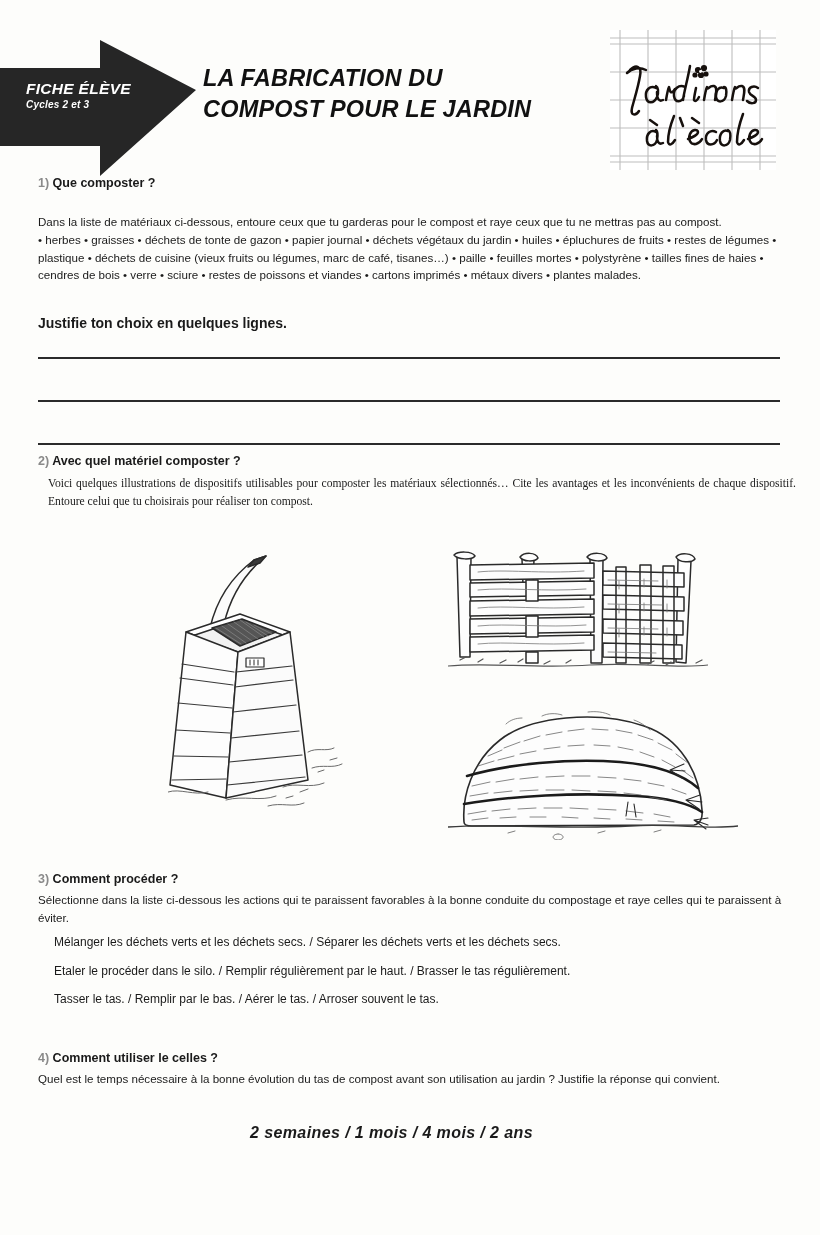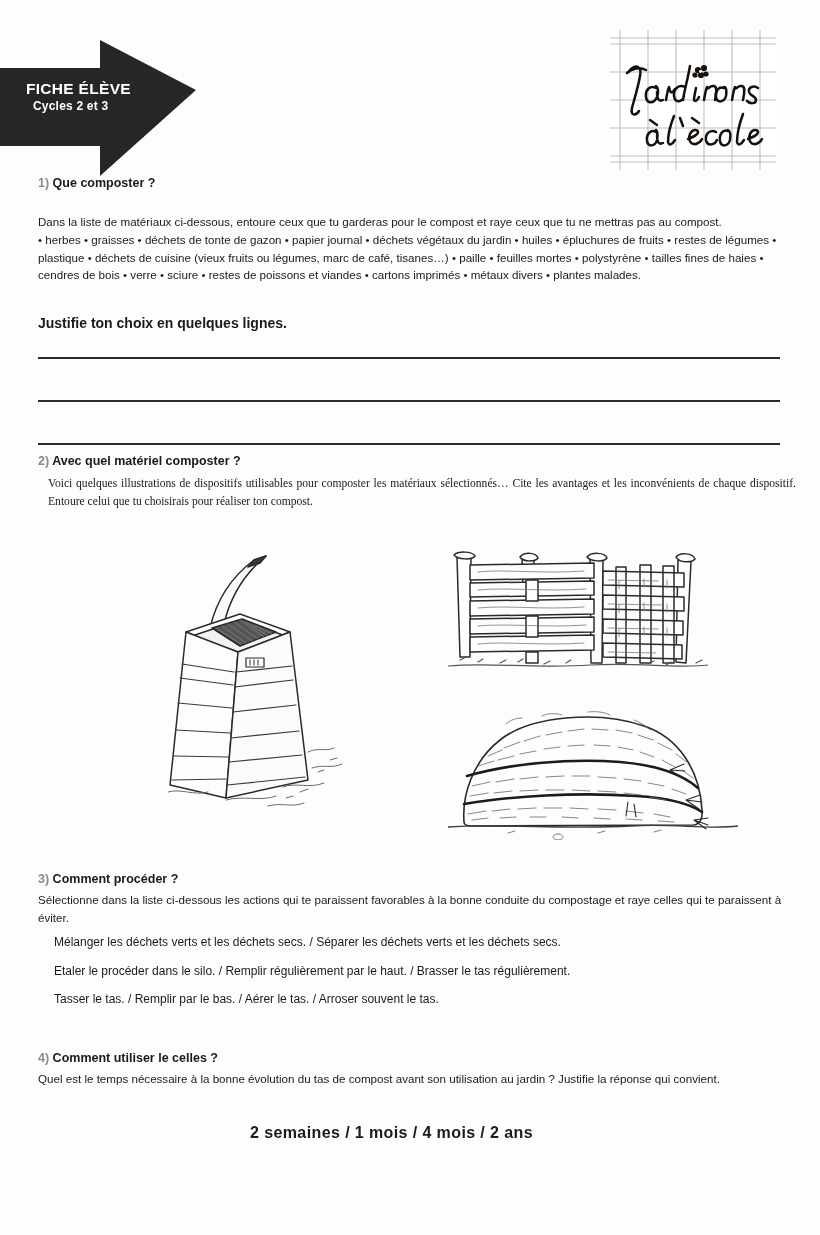--- a/index.html
+++ b/index.html
@@ -19,20 +19,21 @@
     box-sizing: border-box;
   }
 
   
   .header {
     position: absolute;
     left: 0;
     top: 0;
     width: 820px;
     height: 180px;
+    font-style: italic;
   }
   .arrow-badge {
     position: absolute;
     left: 0;
     top: 28px;
     width: 200px;
     height: 150px;
   }
   .arrow-badge svg {
     display: block;
@@ -45,25 +46,24 @@
     color: #ffffff;
     line-height: 1.22;
   }
   .badge-line1 {
     font-size: 15.5px;
     font-weight: bold;
     letter-spacing: 0.3px;
     display: block;
   }
   .badge-line2 {
-    font-size: 12px;
+    font-size: 10px;
     font-weight: bold;
     letter-spacing: 0.2px;
     display: block;
-    margin-left: 7px;
   }
 
   .doc-title {
     position: absolute;
     left: 203px;
     top: 63px;
     width: 390px;
     font-size: 23.5px;
     font-weight: bold;
     line-height: 1.32;
@@ -150,20 +150,22 @@
       <svg width="200" height="150" viewBox="0 0 200 150">
         <polygon points="0,40 100,40 100,12 196,62 100,148 100,118 0,118" fill="#262626"></polygon>
       </svg>
       <div class="badge-text">
         <span class="badge-line1">FICHE ÉLÈVE</span>
         <span class="badge-line2">Cycles 2 et 3</span>
       </div>
     </div>
 
     <div class="doc-title">
+      <span>LA FABRICATION DU</span>
+      <span>COMPOST POUR LE JARDIN</span>
     </div>
 
     <div class="logo-box">
       <svg width="166" height="140" viewBox="0 0 166 140">
         <rect x="0" y="0" width="166" height="140" fill="#ffffff"></rect>
         <g stroke="#bdbdbd" stroke-width="1.1">
           <line x1="0" y1="8" x2="166" y2="8"></line>
           <line x1="0" y1="14" x2="166" y2="14"></line>
           <line x1="0" y1="42" x2="166" y2="42"></line>
           <line x1="0" y1="70" x2="166" y2="70"></line>
@@ -418,16 +420,16 @@
     <div class="action-line" style="left:54px; top:964px;">Etaler le procéder dans le silo. / Remplir régulièrement par le haut. / Brasser le tas régulièrement.</div>
     <div class="action-line" style="left:54px; top:992px;">Tasser le tas. / Remplir par le bas. / Aérer le tas. / Arroser souvent le tas.</div>
 
     <div class="sec-head" style="left:38px; top:1051px;">
       <span class="sec-num">4)</span>
       <span>Comment utiliser le celles ?</span>
     </div>
 
     <div class="para justified" style="left:38px; top:1070px; width:758px;">Quel est le temps nécessaire à la bonne évolution du tas de compost avant son utilisation au jardin ? Justifie la réponse qui convient.</div>
 
-    <div class="answers" style="left:250px; top:1124px;">2 semaines  /  1 mois  /  4 mois  /  2 ans</div>
+    <div class="answers" style="left:250px; top:1124px;font-style:italic;">2 semaines  /  1 mois  /  4 mois  /  2 ans</div>
 
   </div>
 </div>
 
 </body></html>

